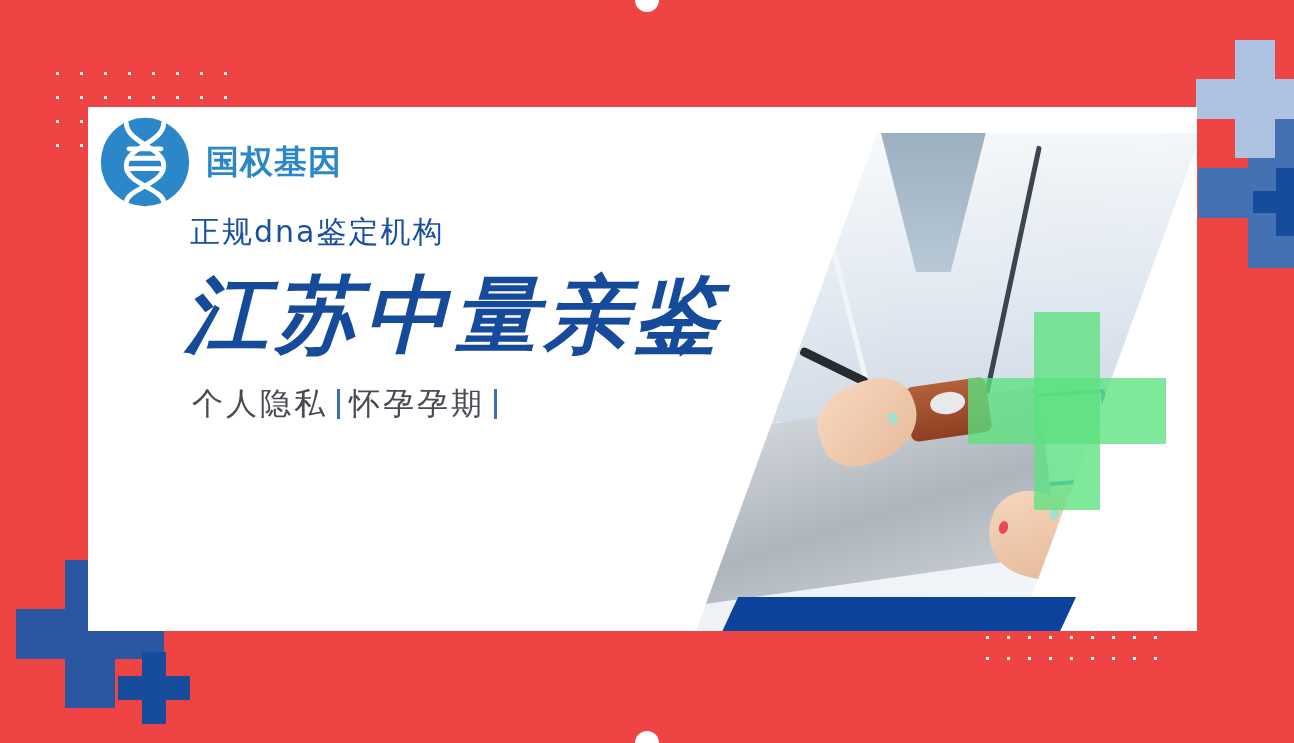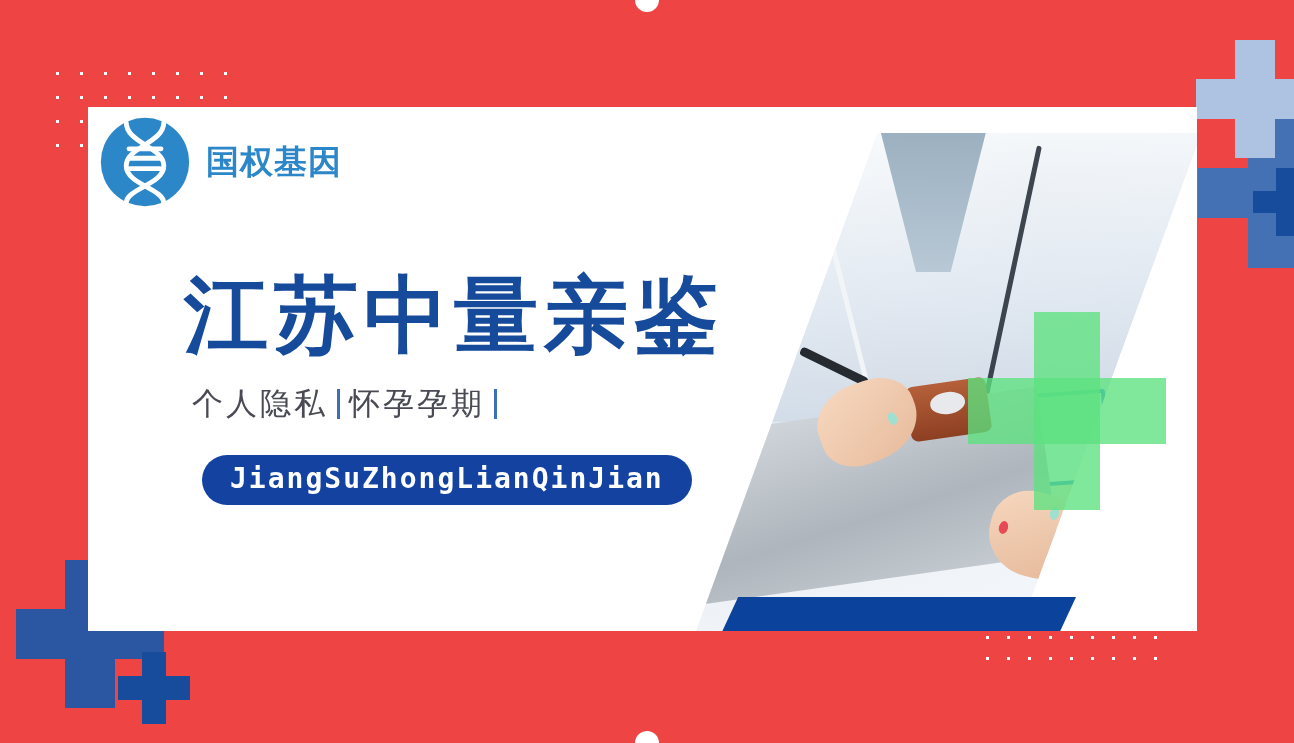--- a/index.html
+++ b/index.html
@@ -41,21 +41,21 @@
 
   
   .eyebrow{
     position:absolute;left:102px;top:105px;
     font-size:30px;color:#1B4FA0;letter-spacing:2px;font-weight:500;
     font-family:"DejaVu Sans","Liberation Sans",sans-serif;
   }
   .headline{
     position:absolute;left:96px;top:152px;
     font-size:84px;font-weight:bold;color:#164A9B;letter-spacing:6px;
-    font-family:"DejaVu Sans","Liberation Sans",sans-serif;white-space:nowrap;
+    font-family:"DejaVu Sans","Liberation Sans",sans-serif;white-space:nowrap;font-style:italic;
   }
   .taglines{
     position:absolute;left:104px;top:276px;
     font-size:31px;color:#4A4A55;letter-spacing:3px;
     font-family:"DejaVu Sans","Liberation Sans",sans-serif;
     display:flex;align-items:center;white-space:nowrap;
   }
   .taglines .sep{
     display:inline-block;width:3px;height:30px;background:#3C6FB5;
     margin:0 9px;flex:0 0 auto;
@@ -231,24 +231,24 @@
             <path d="M34 46 H66"></path>
             <path d="M34 57 H66"></path>
           </g>
         </svg>
       </span>
       <span class="logo-text">
         <div class="logo-cn">国权基因</div>
       </span>
     </div>
 
+    <div class="eyebrow">正规dna鉴定机构</div>
     <div class="headline">江苏中量亲鉴</div>
 
     <div class="taglines">
       <span>个人隐私</span>
       <span class="sep"></span>
       <span>怀孕孕期</span>
       <span class="sep"></span>
     </div>
 
-    <button class="pill">JiangSuZhongLianQinJian</button>
   </div>
 </div>
 
 </body></html>

